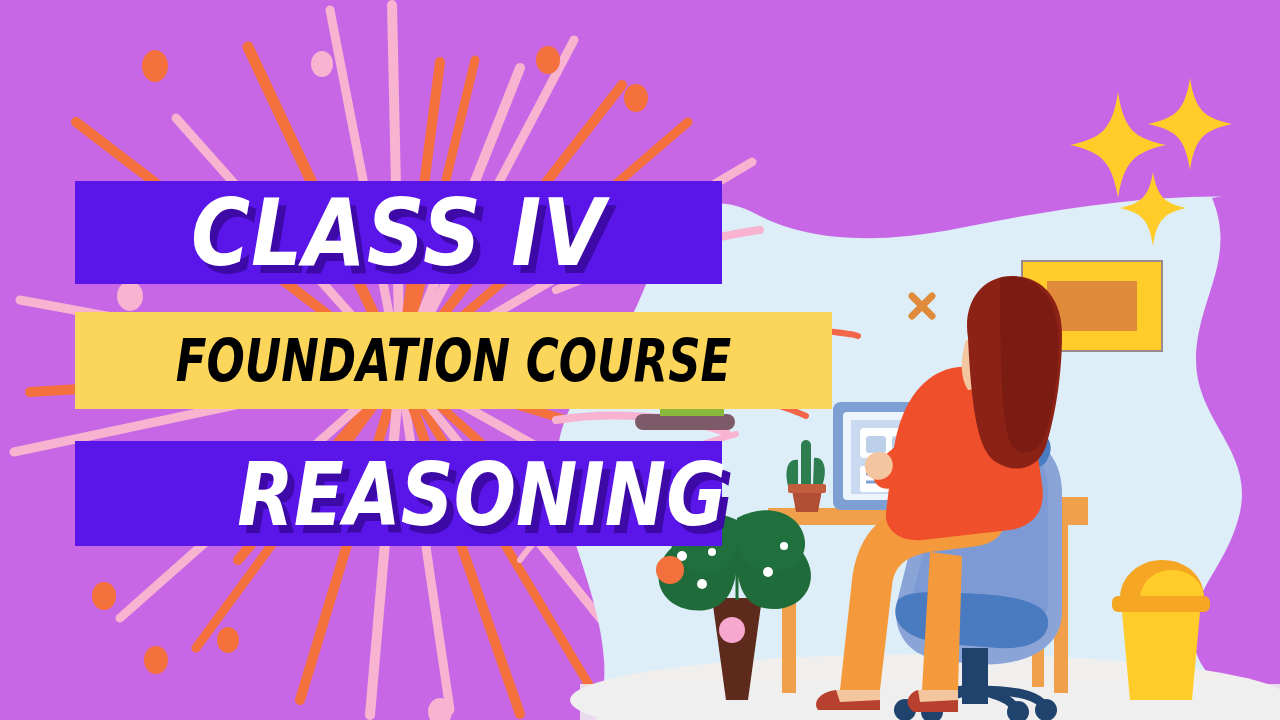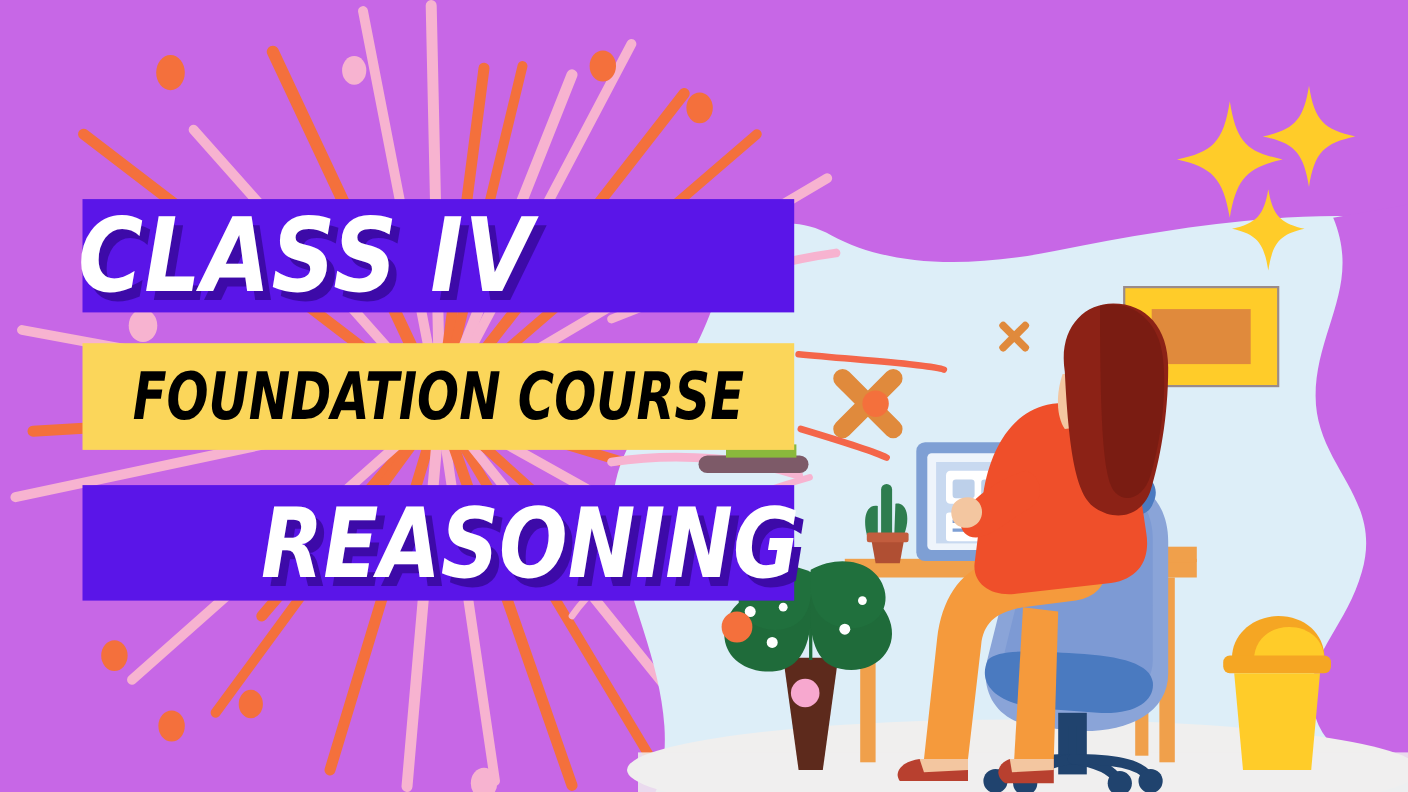--- a/index.html
+++ b/index.html
@@ -16,23 +16,24 @@
   .banner {
     position:absolute;
     display:flex;
     align-items:center;
     z-index:40;
     white-space:nowrap;
   }
   #banner-class {
     left:75px; top:181px; width:647px; height:103px;
     background:#5a15e8;
+    justify-content:center;
   }
   #banner-foundation {
-    left:75px; top:312px; width:647px; height:97px;
+    left:75px; top:312px; width:757px; height:97px;
     background:#fbd65a;
     justify-content:center;
   }
   #banner-reasoning {
     left:75px; top:441px; width:647px; height:105px;
     background:#5a15e8;
     justify-content:flex-end;
   }
   .t-class {
     font-size:79px; font-weight:bold; font-style:italic;

